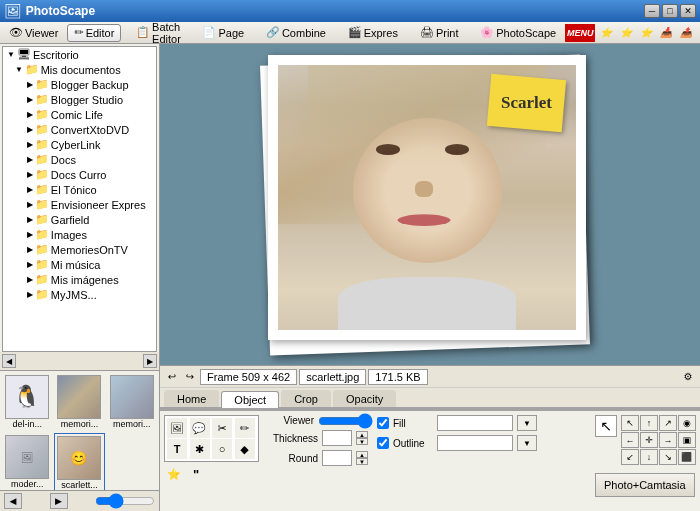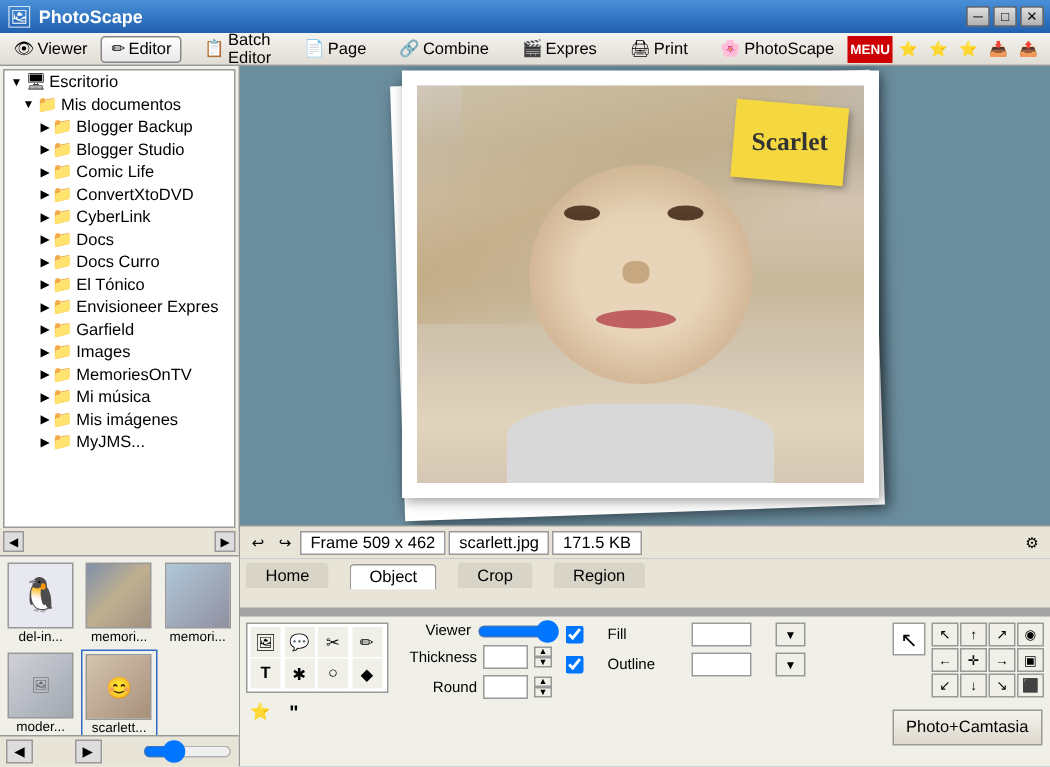--- a/index.html
+++ b/index.html
@@ -44,21 +44,21 @@
     .tab-btn.active { background: linear-gradient(to bottom, #fff, #e8e8e8); border-color: #888; }
     .tab-separator { width: 1px; height: 16px; background: #999; margin: 0 2px; }
 
     
     .right-toolbar {
       margin-left: auto;
       display: flex; align-items: center; gap: 2px;
     }
     .toolbar-icon-btn {
       width: 18px; height: 18px; display: flex; align-items: center; justify-content: center;
-      font-size: 10px; cursor: pointer; background: transparent; border: none;
+      font-size: 10px; cursor: pointer; background: transparent; border: none; font-style: italic;
     }
 
     
     .main-content {
       display: flex;
       height: calc(511px - 22px - 22px);
     }
 
     
     .left-panel {
@@ -172,24 +172,23 @@
 
     
     .bottom-toolbar {
       background: #f0efe8;
       border-top: 1px solid #ccc;
     }
 
     
     .tabs-row {
       display: flex;
-      border-bottom: 6px solid #a3a3a3;
+      border-bottom: 4px solid #a3a3a3;
       background: #e8e5d8;
-      padding: 2px 4px 13px;
-      gap: 12px;
+      padding: 2px 4px 0;
     }
     .tab {
       padding: 2px 12px;
       border: 1px solid transparent;
       border-bottom: none;
       cursor: pointer;
       background: #d8d5c8;
       margin-right: 2px;
       border-radius: 3px 3px 0 0;
       font-size: 11px;
@@ -244,21 +243,21 @@
       width: 12px; height: 7px; border: 1px solid #999;
       display: flex; align-items: center; justify-content: center;
       cursor: pointer; font-size: 6px; background: #f0efe8;
     }
 
     .fill-outline-col {
       display: flex; flex-direction: column; gap: 4px;
       width: 160px;
     }
     .fo-row {
-      display: flex; align-items: center; gap: 16px;
+      display: flex; align-items: center; gap: 4px;
     }
     .fo-checkbox { width: 12px; height: 12px; }
     .fo-label { width: 40px; font-size: 10px; }
     .fo-color-box {
       flex: 1; height: 16px; border: 1px solid #999;
       background: white;
     }
     .fo-dropdown {
       width: 20px; height: 16px; border: 1px solid #999;
       background: #f0efe8; display: flex; align-items: center; justify-content: center;
@@ -573,21 +572,21 @@
         <div class="status-icon-btn">⚙</div>
       </div>
     </div>
 
     <div class="bottom-toolbar">
 
       <div class="tabs-row">
         <div class="tab">Home</div>
         <div class="tab active">Object</div>
         <div class="tab">Crop</div>
-        <div class="tab">Region</div>
+        <div class="tab">Opacity</div>
       </div>
 
       <div class="tools-area">
 
         <div style="display:flex; flex-direction:column; gap:2px; width:95px;">
           <div class="tools-grid">
             <div class="tool-btn">🖼</div>
             <div class="tool-btn">💬</div>
             <div class="tool-btn">✂</div>
             <div class="tool-btn">✏</div>

